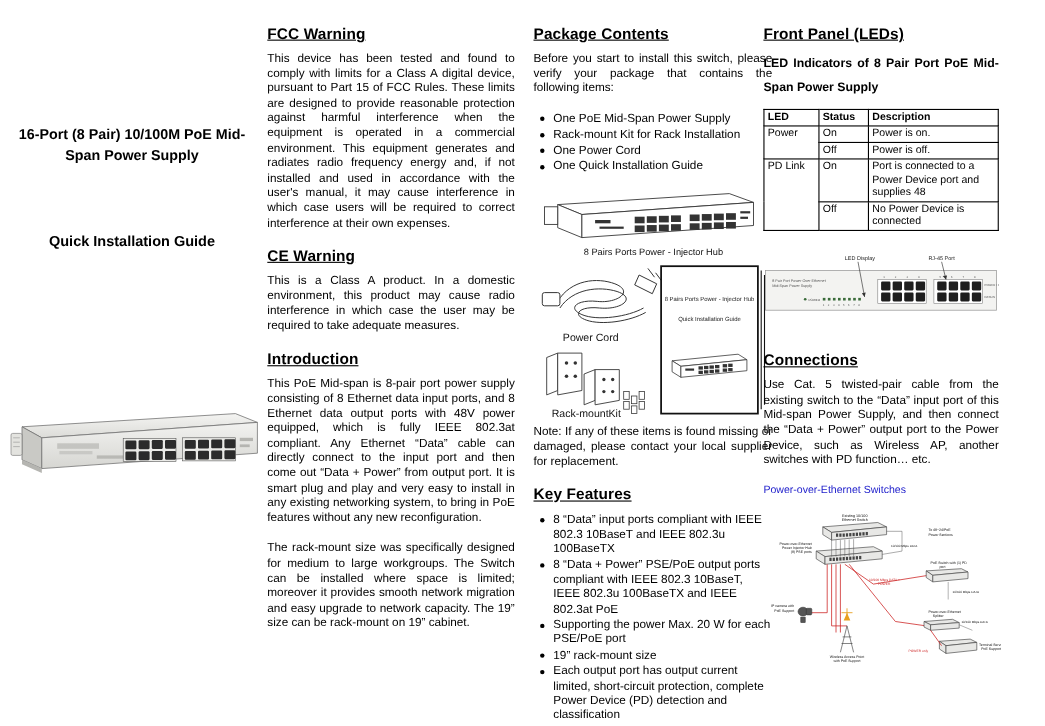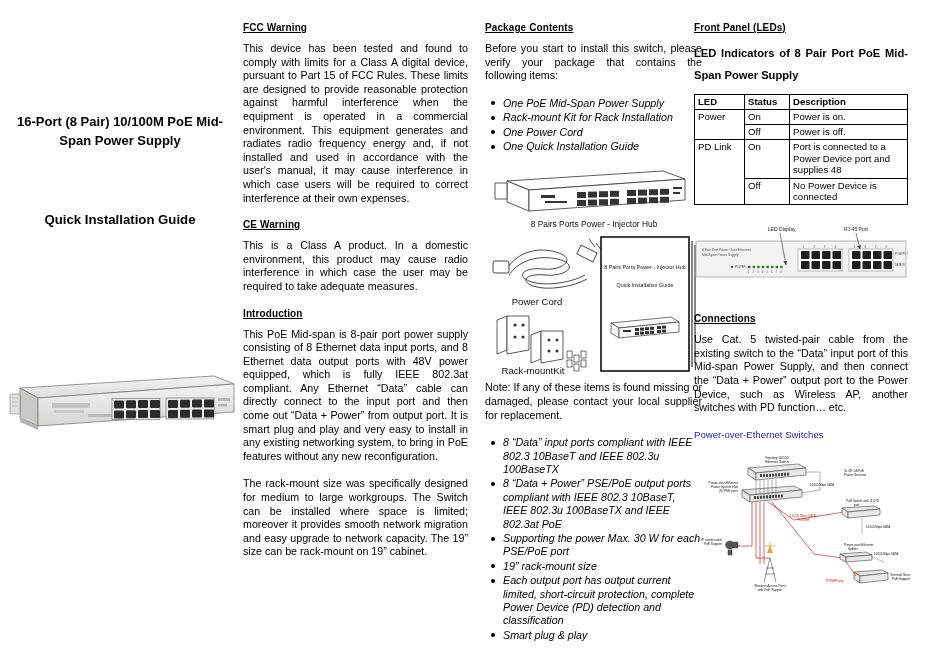--- a/index.html
+++ b/index.html
@@ -13,37 +13,36 @@
   }
   #page {
     position: relative;
     width: 950px; height: 660px;
     background: #fff;
   }
 
   
   .col { position: absolute; top: 0; height: 660px; }
   .hd {
-    font-size: 10px;
+    font-size: 14px;
     font-weight: bold;
     text-decoration: underline;
     margin: 0 0 9px 0;
     letter-spacing: .1px;
   }
   .para {
     font-size: 10.7px;
     line-height: 13.6px;
     text-align: justify;
     margin: 0 0 14px 0;
   }
   ul.bullets {
     margin: 0 0 12px 0;
     padding-left: 18px;
     list-style: none;
-    font-style: italic;
   }
   ul.bullets li {
     font-size: 10.7px;
     line-height: 13.4px;
     position: relative;
     margin-bottom: 1px;
   }
   ul.bullets li .dot {
     position: absolute;
     left: -12px; top: 4.5px;
@@ -304,24 +303,25 @@
             <rect x="177" y="160.6" width="4" height="3"></rect>
           <rect x="172" y="165" width="4" height="3"></rect>
             <rect x="177" y="164.6" width="4" height="3"></rect>
           <rect x="138" y="165" width="8" height="2"></rect>
         </g>
       </svg>
     </div>
 
     <p class="para">Note: If any of these items is found missing or damaged, please contact your local supplier for replacement.</p>
 
+    <h2 class="hd">Key Features</h2>
     <ul class="bullets">
       <li><span class="dot"></span><span>8 “Data” input ports compliant with IEEE 802.3 10BaseT and IEEE 802.3u 100BaseTX</span></li>
       <li><span class="dot"></span><span>8 “Data + Power” PSE/PoE output ports compliant with IEEE 802.3 10BaseT, IEEE 802.3u 100BaseTX and IEEE 802.3at PoE</span></li>
-      <li><span class="dot"></span><span>Supporting the power Max. 30 W for each PSE/PoE port</span></li>
+      <li><span class="dot"></span><span>Supporting the power Max. 20 W for each PSE/PoE port</span></li>
       <li><span class="dot"></span><span>19” rack-mount size</span></li>
       <li><span class="dot"></span><span>Each output port has output current limited, short-circuit protection, complete Power Device (PD) detection and classification</span></li>
       <li><span class="dot"></span><span>Smart plug &amp; play</span></li>
     </ul>
   </div>
 
   <div class="col" id="col4">
     <h2 class="hd">Front Panel (LEDs)</h2>
     <p class="sub-bold">LED Indicators of 8 Pair Port PoE Mid-Span Power Supply</p>
 

